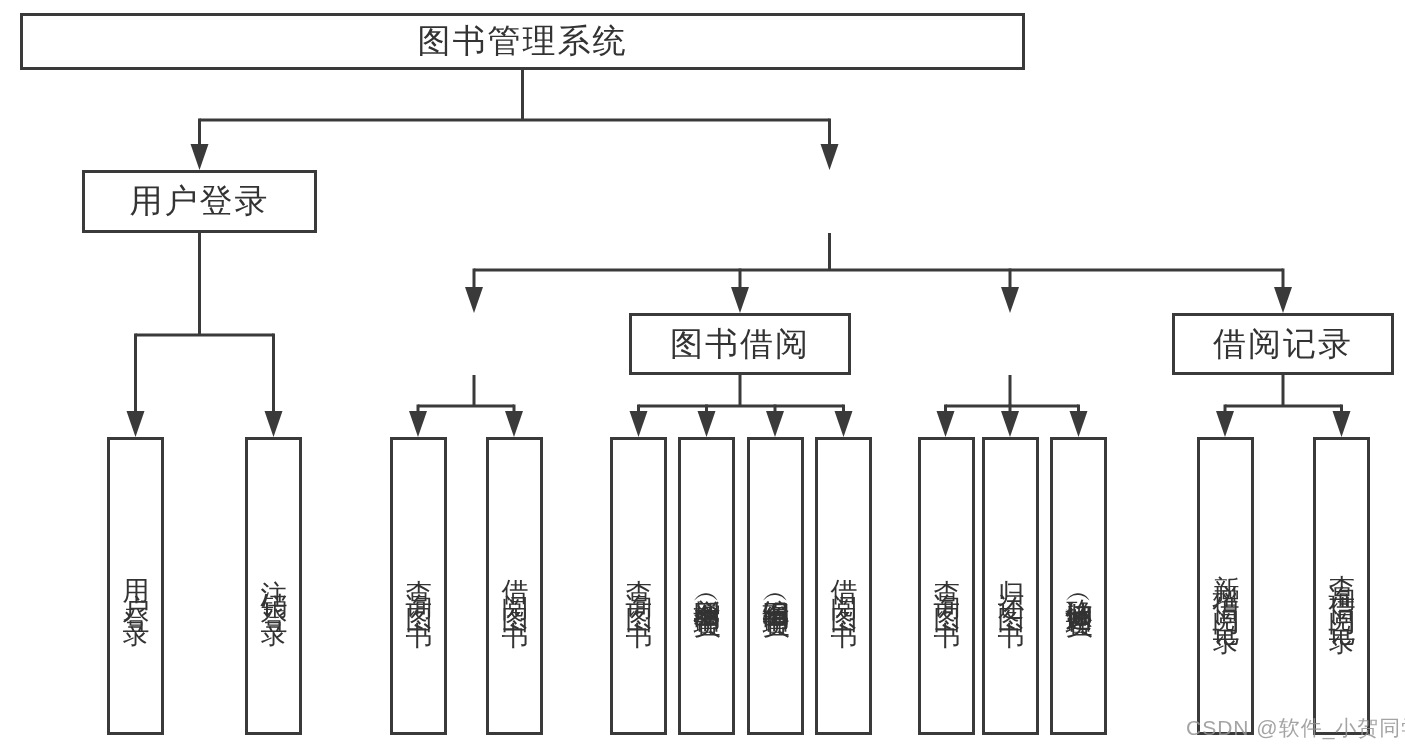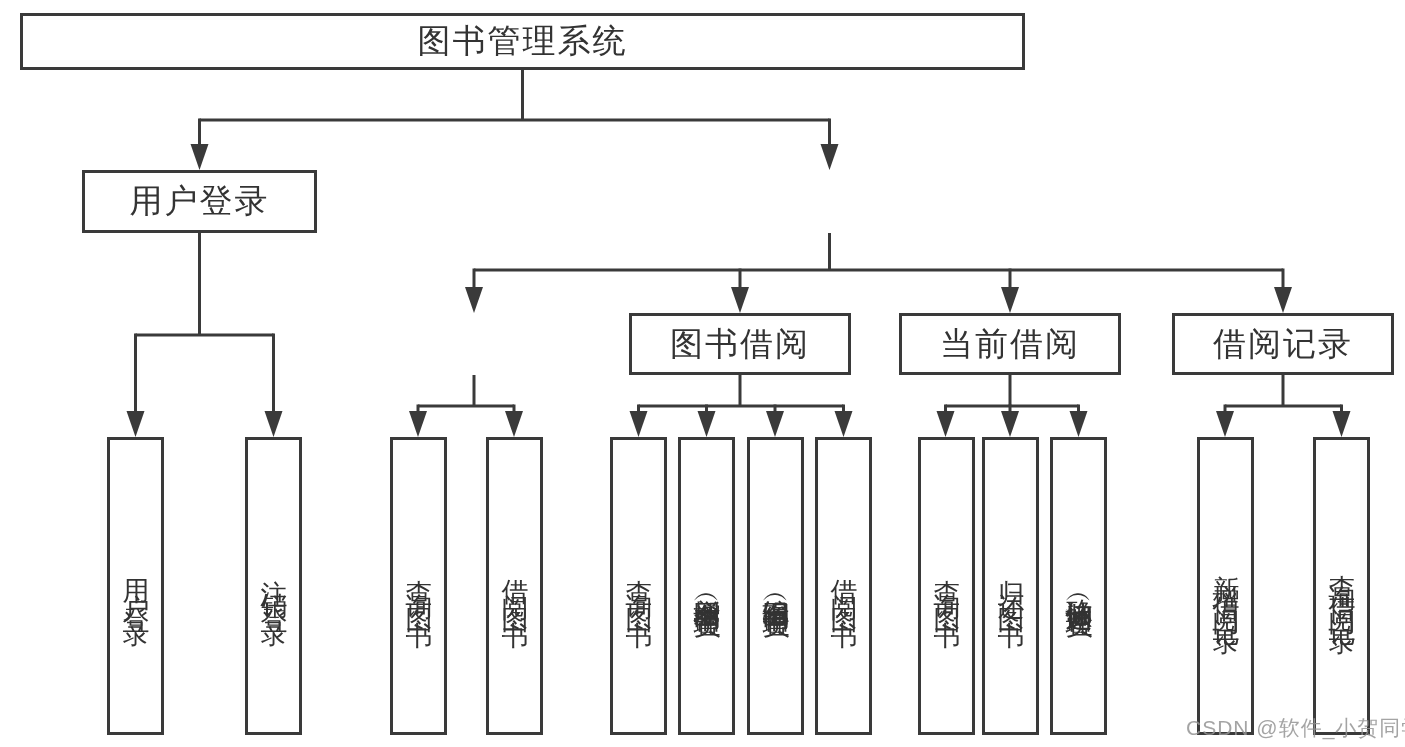--- a/index.html
+++ b/index.html
@@ -122,23 +122,20 @@
     <span class="h-label">图书管理系统</span>
   </div>
 
   <div class="box lvl2" style="left:82px">
     <span class="h-label">用户登录</span>
   </div>
 
   <div class="box lvl3" style="left:629px">
     <span class="h-label">图书借阅</span>
   </div>
-  <div class="box lvl3" style="left:899px">
-    <span class="h-label">当前借阅</span>
-  </div>
   <div class="box lvl3" style="left:1172px">
     <span class="h-label">借阅记录</span>
   </div>
 
   <div class="box leaf" style="left:107px">
     <span class="v" style="letter-spacing: 14px;">用户登录</span>
   </div>
   <div class="box leaf" style="left:245px">
     <span class="v" style="letter-spacing: 14px;">注销登录</span>
   </div>

